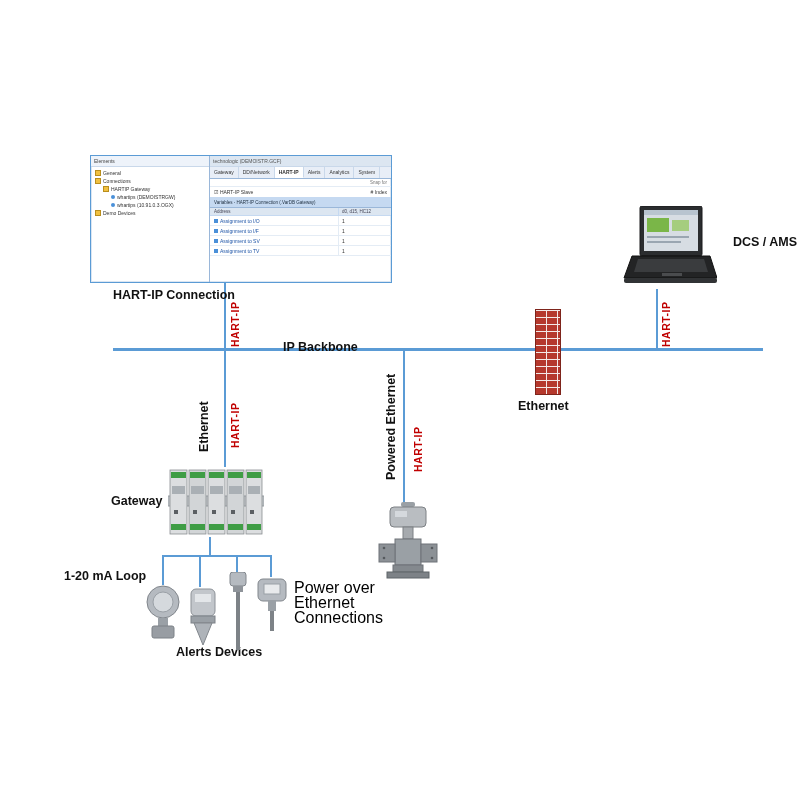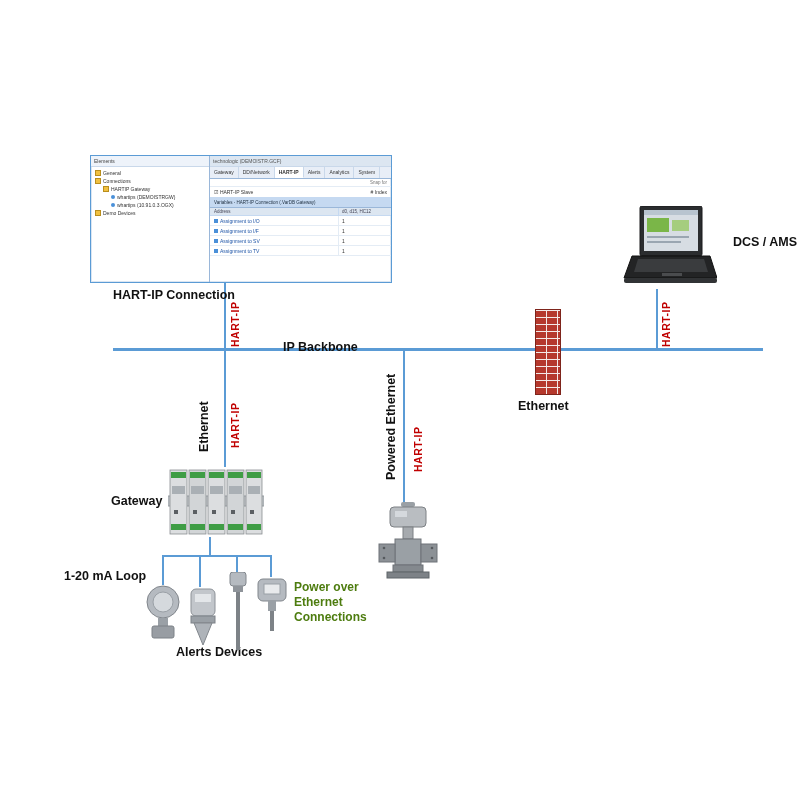--- a/index.html
+++ b/index.html
@@ -35,21 +35,21 @@
   .toolbar{display:flex;justify-content:flex-end;padding:1px 4px;font-size:4.5px;color:#777;border-bottom:1px solid #e4ecf5;}
   .slaverow{display:flex;align-items:center;justify-content:space-between;padding:2px 4px;
             border-bottom:1px solid #c5d9f1;font-size:5px;}
   .varsrow{background:#c5d9f1;padding:2px 4px;font-size:4.5px;color:#234;border-bottom:1px solid #9ab7d9;}
   .colhdr{display:flex;background:#dce6f1;border-bottom:1px solid #c5d9f1;font-size:4.5px;color:#445;}
   .colhdr .c1{flex:1;padding:1px 4px;} .colhdr .c2{width:46px;padding:1px 3px;border-left:1px solid #c5d9f1;}
   .trow{display:flex;align-items:center;border-bottom:1px solid #e4ecf5;font-size:5px;}
   .trow .c1{flex:1;padding:1.5px 4px;display:flex;align-items:center;gap:2px;color:#1f56a8;}
   .trow .c2{width:46px;padding:1.5px 3px;border-left:1px solid #e4ecf5;color:#333;}
   .rowico{display:inline-block;width:4px;height:4px;background:#4a90d9;flex:0 0 4px;}
-  .poe-label{position:absolute;left:294px;top:580px;font-weight:bold;font-size:12px;color:#4d7c0f;line-height:15px;}
+  .poe-label{position:absolute;left:294px;top:580px;font-weight:normal;font-size:16px;color:#000000;line-height:15px;}
 </style>
 </head>
 <body>
 
 <div class="canvas">
 
   <div class="line" style="left:113px;top:348px;width:650px;height:3px;"></div>
   <div class="line" style="left:224px;top:281px;width:2px;height:67px;"></div>
   <div class="line" style="left:656px;top:289px;width:2px;height:59px;"></div>
   <div class="line" style="left:224px;top:351px;width:2px;height:116px;"></div>

